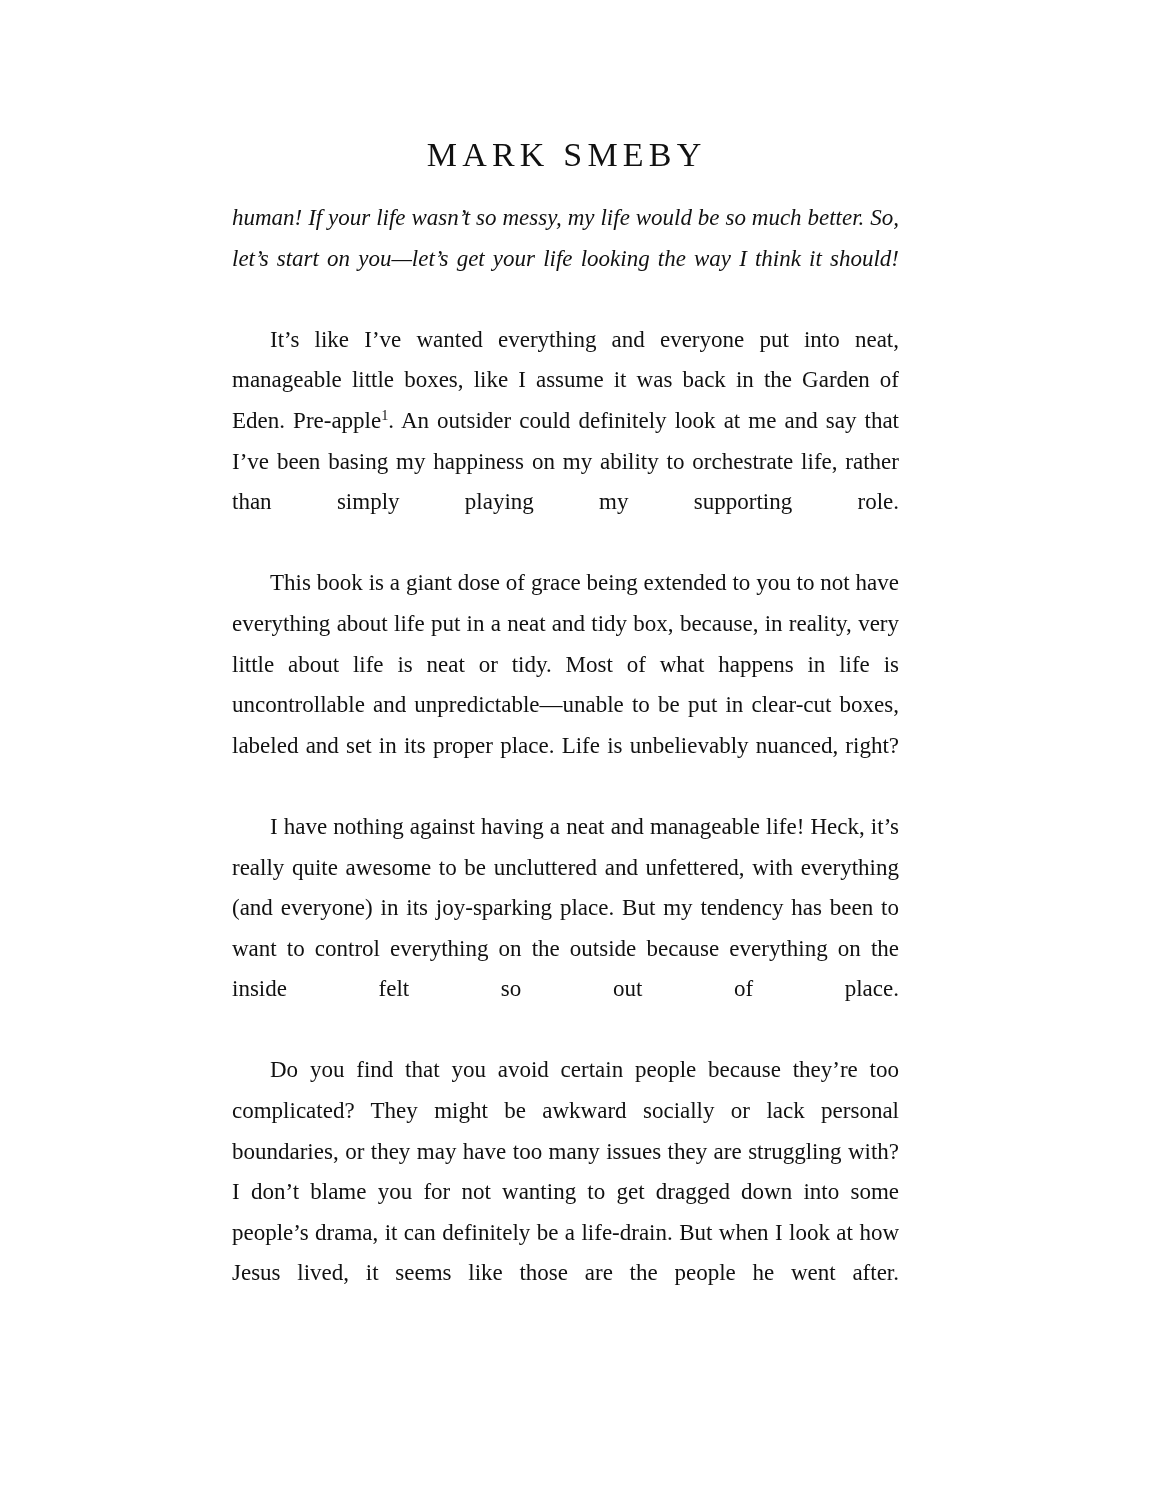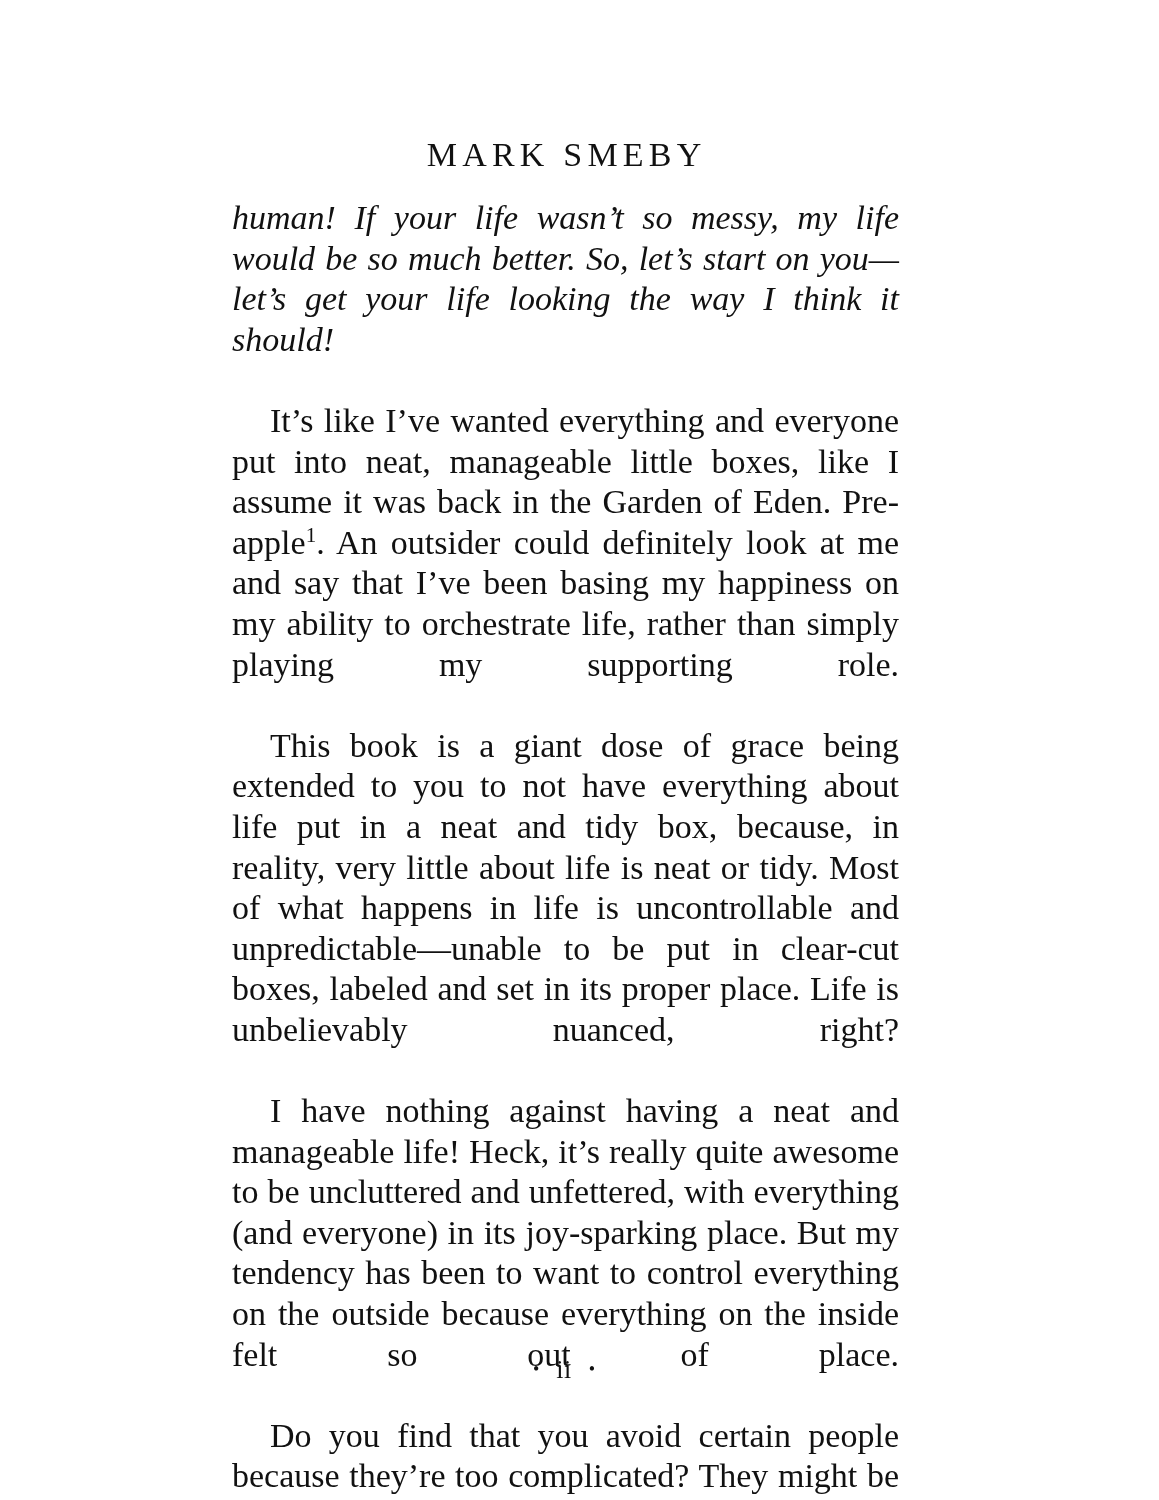--- a/index.html
+++ b/index.html
@@ -39,21 +39,21 @@
   
   .textblock {
     position: absolute;
     top: 198px;
     left: 232px;
     width: 667px;
   }
 
   .para {
     margin: 0;
-    font-size: 34px;
+    font-size: 23px;
     line-height: 40.6px;
     text-align: justify;
     text-justify: inter-word;
     hyphens: none;
     color: #111111;
   }
 
   .para.first-block {
     text-indent: 0;
   }
@@ -118,17 +118,14 @@
     <p class="para indented"><span>It’s like I’ve wanted everything and everyone put into neat, manageable little boxes, like I assume it was back in the Garden of Eden. Pre-apple</span><sup class="fn-ref">1</sup><span>. An outsider could definitely look at me and say that I’ve been basing my happiness on my ability to orchestrate life, rather than simply playing my supporting role.</span></p>
 
     <p class="para indented">This book is a giant dose of grace being extended to you to not have everything about life put in a neat and tidy box, because, in reality, very little about life is neat or tidy. Most of what happens in life is uncontrollable and unpredictable—unable to be put in clear-cut boxes, labeled and set in its proper place. Life is unbelievably nuanced, right?</p>
 
     <p class="para indented">I have nothing against having a neat and manageable life! Heck, it’s really quite awesome to be uncluttered and unfettered, with everything (and everyone) in its joy-sparking place. But my tendency has been to want to control everything on the outside because everything on the inside felt so out of place.</p>
 
     <p class="para indented">Do you find that you avoid certain people because they’re too complicated? They might be awkward socially or lack personal boundaries, or they may have too many issues they are struggling with? I don’t blame you for not wanting to get dragged down into some people’s drama, it can definitely be a life-drain. But when I look at how Jesus lived, it seems like those are the people he went after.</p>
 
   </div>
 
-  <div class="folio">
-    <span class="folio-dot">•</span><span class="folio-number">ii</span><span class="folio-dot">•</span>
-  </div>
 
 </div>
 
 </body></html>

